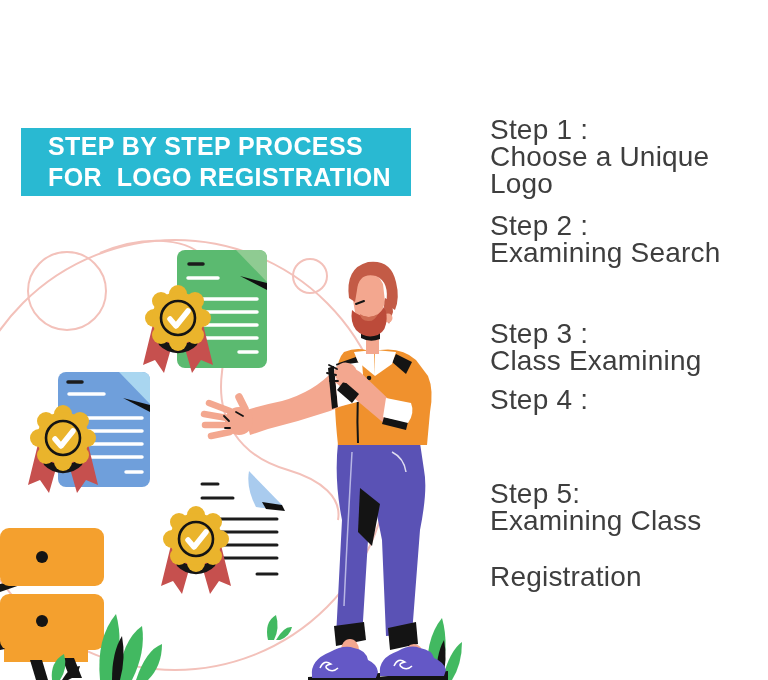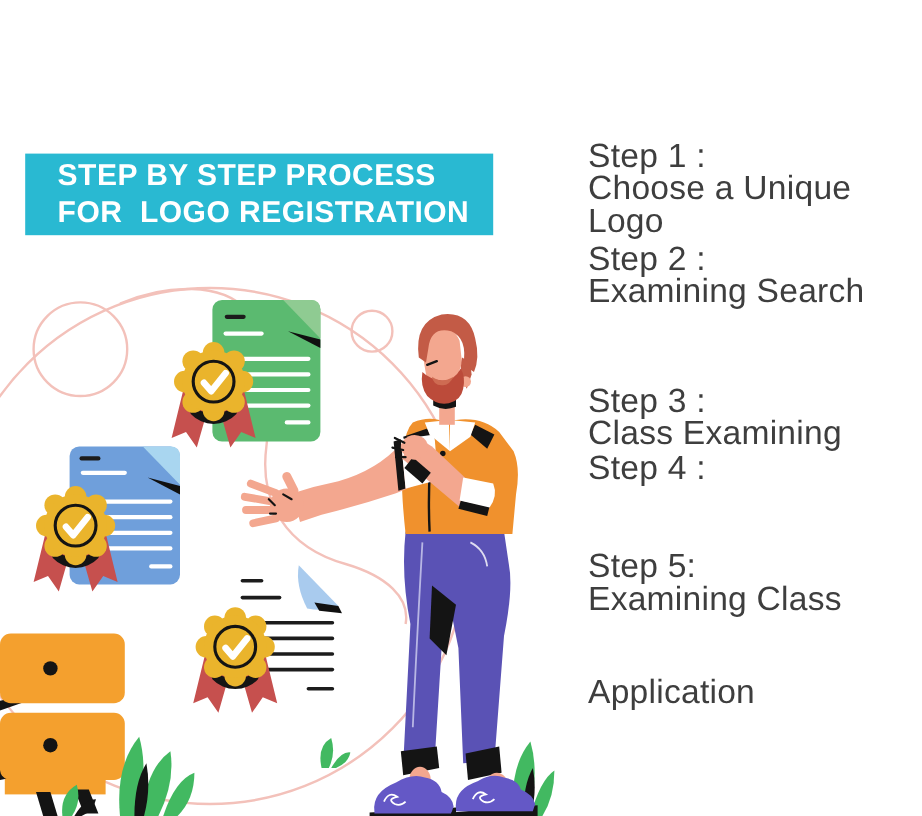--- a/index.html
+++ b/index.html
@@ -5,21 +5,21 @@
   html,body{margin:0;padding:0;background:#fff;}
   #stage{position:relative;width:768px;height:680px;background:#ffffff;overflow:hidden;
          font-family:"Liberation Sans","DejaVu Sans",sans-serif;}
   #illustration{position:absolute;left:0;top:0;width:768px;height:680px;}
   .banner{position:absolute;left:21px;top:128px;width:390px;height:68px;background:#29B9D2;
           display:flex;flex-direction:column;justify-content:center;padding-left:27px;box-sizing:border-box;}
   .banner-line{color:#ffffff;font-size:25px;font-weight:800;letter-spacing:.4px;line-height:31px;
                white-space:pre;}
   .step{position:absolute;left:490px;width:270px;}
   .step span{display:block;color:#3E3E3E;font-size:28px;font-weight:400;line-height:27px;letter-spacing:.2px;}
-  .s1{top:116px}.s2{top:202px}.s3{top:320px}.s4{top:376px}.s5{top:458px}.s6{top:563px}
+  .s1{top:116px}.s2{top:212px}.s3{top:320px}.s4{top:386px}.s5{top:480px}.s6{top:563px}
 </style>
 </head>
 <body>
 
 <div id="stage">
 
   <svg id="illustration" viewBox="0 0 768 680" aria-hidden="true">
     <defs>
       <g id="badge">
         <path d="M -25 6 L -4 20 L -14 55 L -23 42 L -35 47 Z" fill="#C6504E"></path>
@@ -216,16 +216,16 @@
     <span>Class Examining</span>
   </div>
   <div class="step s4">
     <span>Step 4 :</span>
   </div>
   <div class="step s5">
     <span>Step 5:</span>
     <span>Examining Class</span>
   </div>
   <div class="step s6">
-    <span>Application</span>
+    <span>Registration</span>
   </div>
 
 </div>
 
 </body></html>

